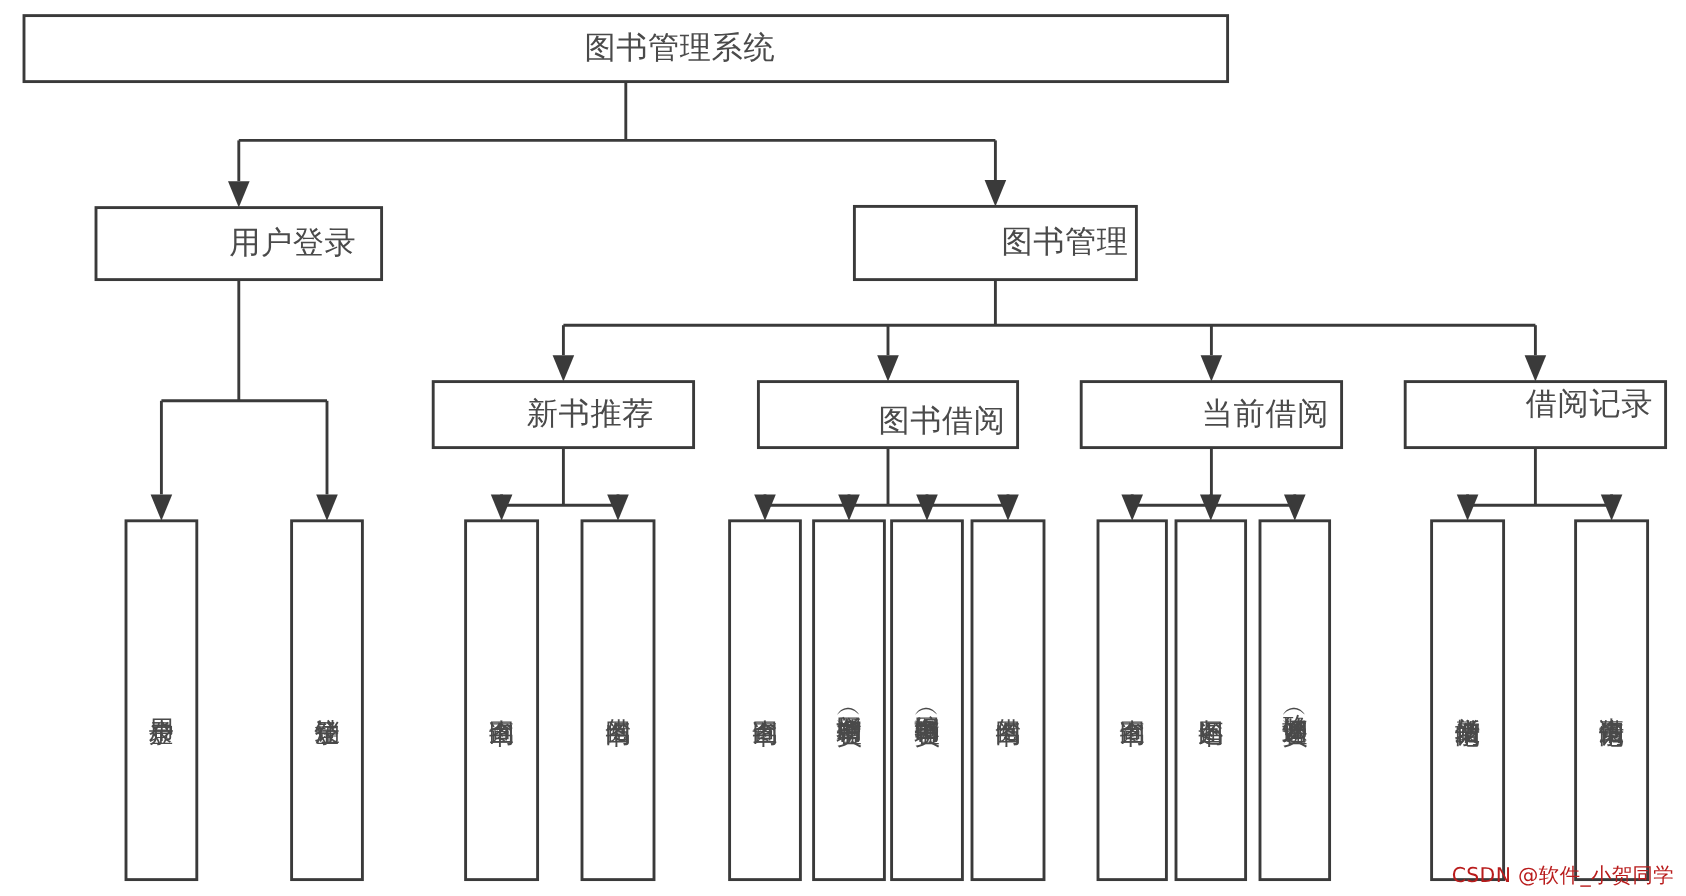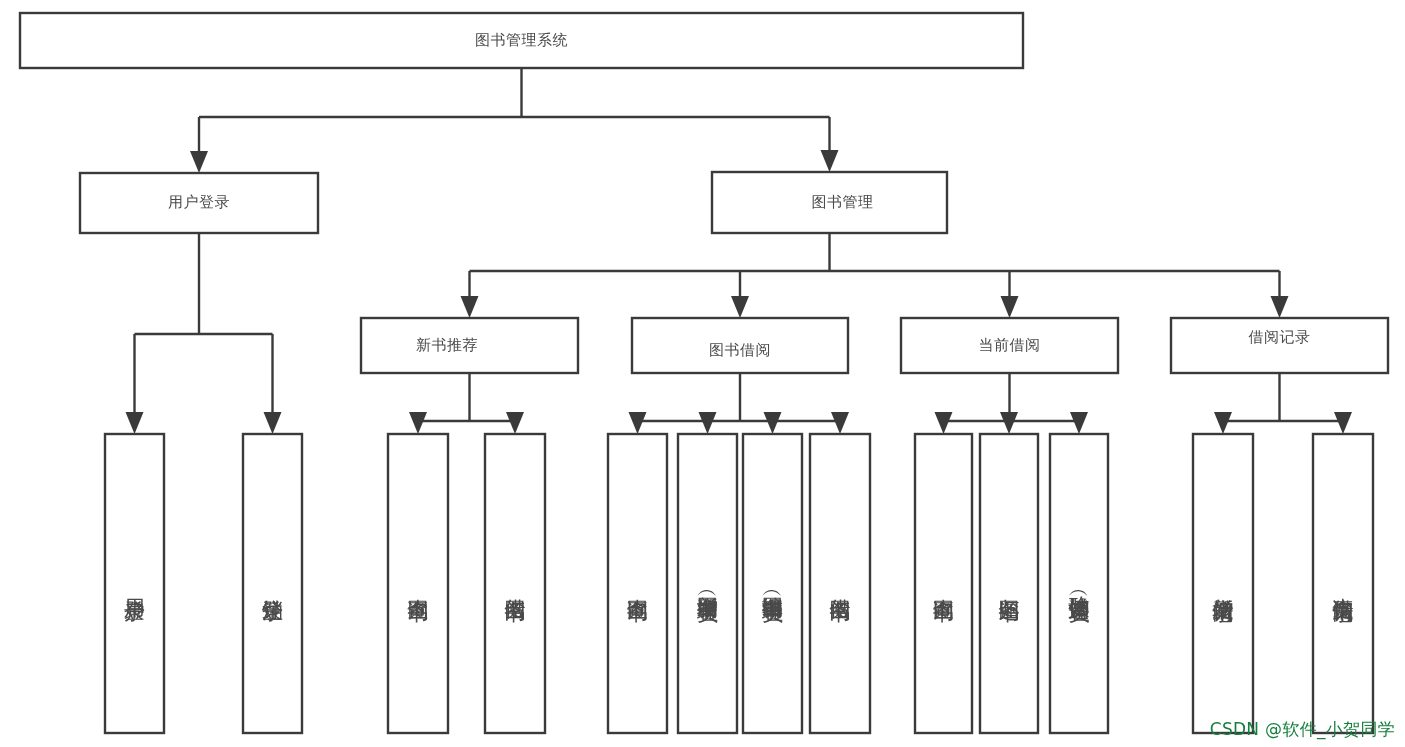--- a/index.html
+++ b/index.html
@@ -44,36 +44,37 @@
     display: flex;
     align-items: center;
     justify-content: center;
     color: #4a4a4a;
     font-family: "DejaVu Sans", "Liberation Sans", sans-serif;
     pointer-events: none;
     text-align: center;
     line-height: 1.18;
   }
   .node-label.horizontal {
-    font-size: 15px;
+    font-size: 26px;
     letter-spacing: 0.5px;
+    margin-left: 45px;
   }
   .node-label.vertical {
     writing-mode: vertical-rl;
     text-orientation: upright;
     font-size: 21px;
     letter-spacing: 1px;
     line-height: 1.05;
   }
   .watermark {
     position: absolute;
     right: 10px;
     bottom: 6px;
     font-size: 17px;
-    color: #15803d;
+    color: #b91c1c;
     font-family: "DejaVu Sans", "Liberation Sans", sans-serif;
     white-space: nowrap;
     letter-spacing: 0.3px;
   }
 </style>
 </head>
 <body>
 
 <div id="diagram-root">
   <svg class="diagram-canvas" viewBox="0 0 1405 747">

